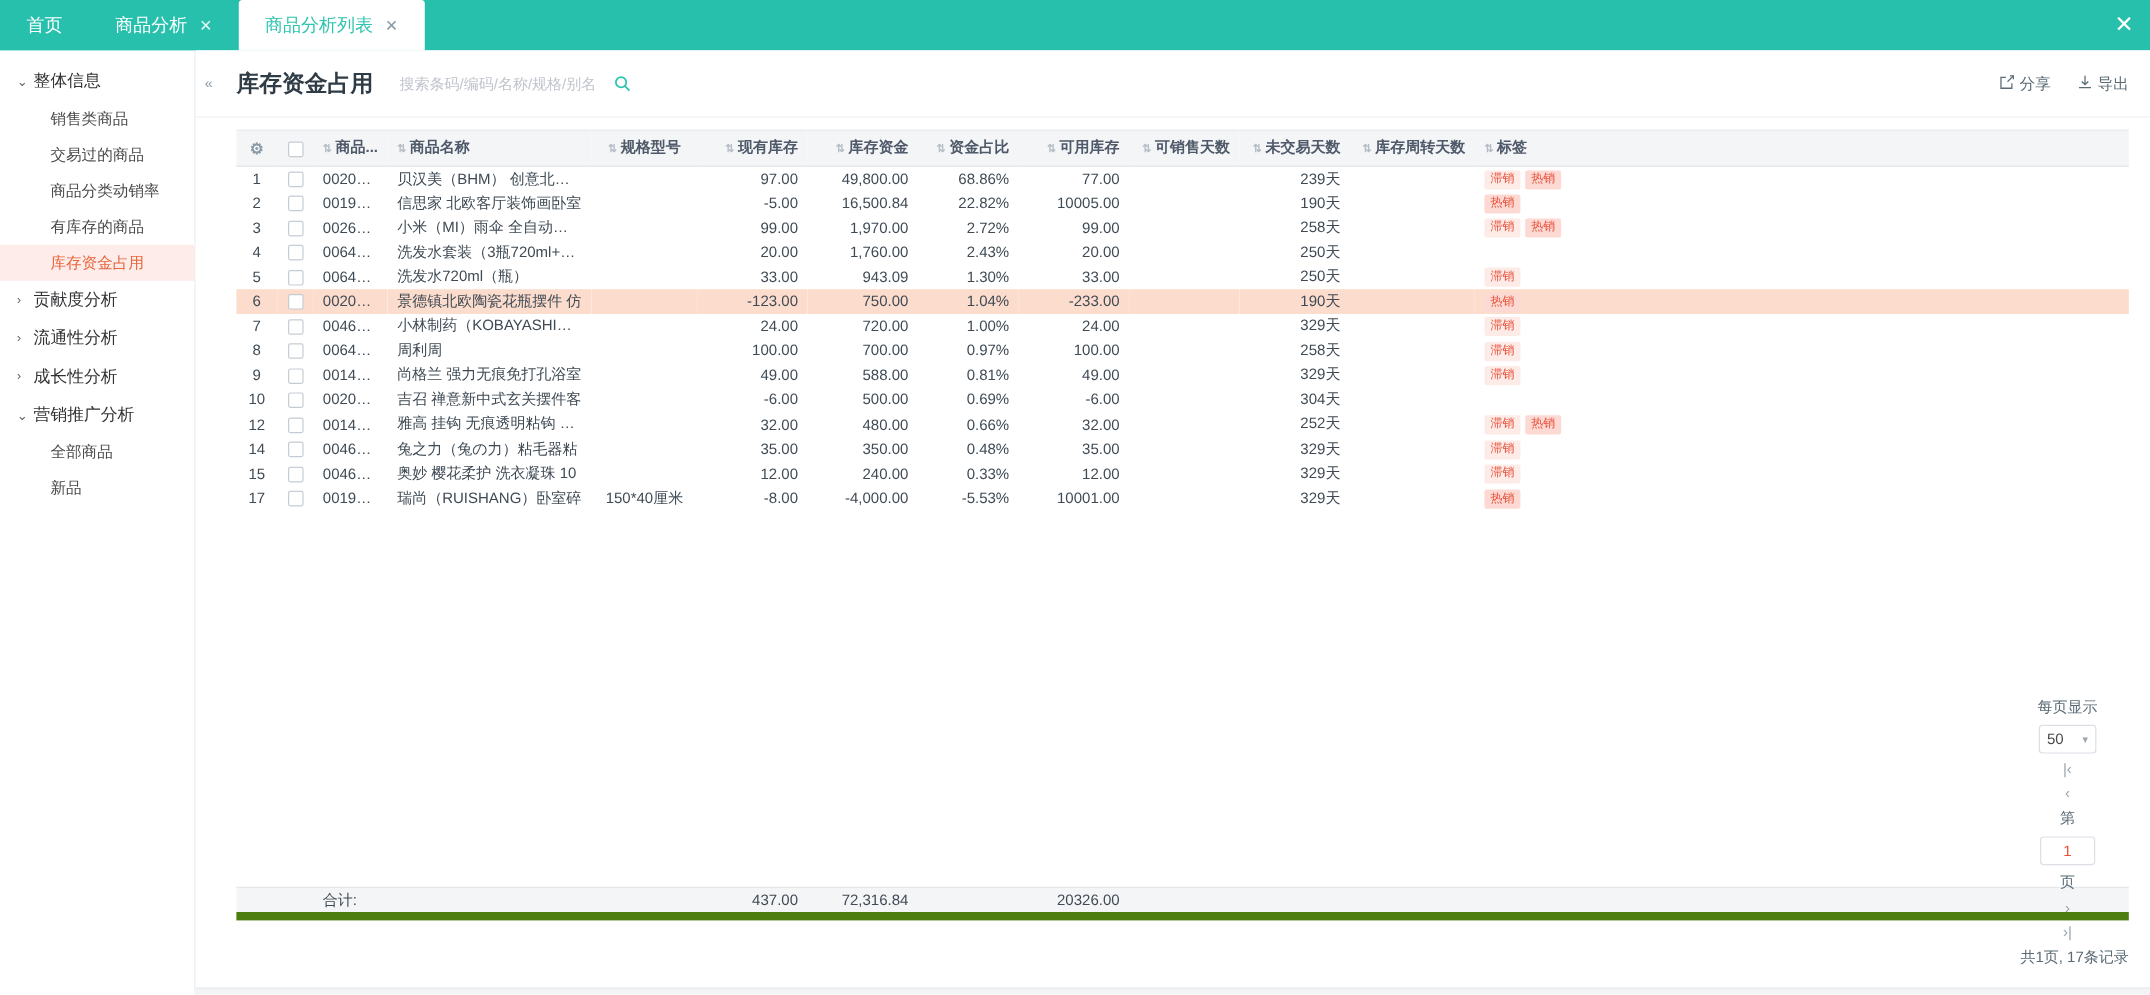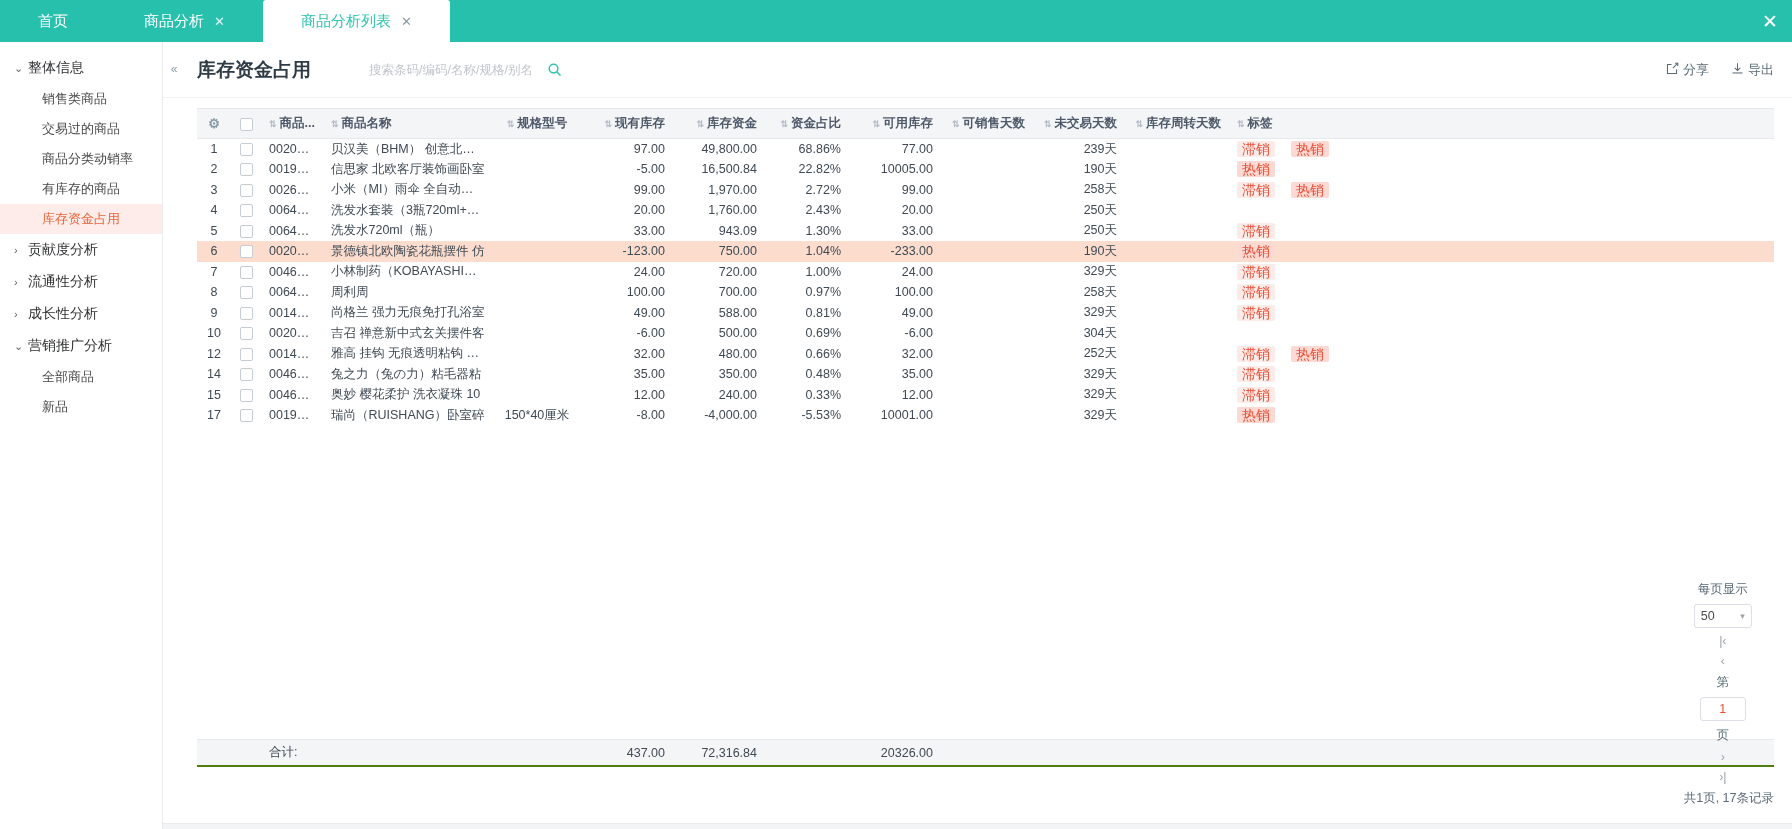--- a/index.html
+++ b/index.html
@@ -17,21 +17,21 @@
   
   .tabbar {
     height: 42px;
     background: #27c0ad;
     display: flex;
     align-items: stretch;
     position: relative;
   }
   .tab {
     display: flex; align-items: center;
-    padding: 0 38px;
+    padding: 0 22px;
     color: #ffffff;
     font-size: 15px;
     cursor: pointer;
     white-space: nowrap;
   }
   .tab.home { font-weight: normal; }
   .tab .closex {
     margin-left: 10px;
     font-size: 13px;
     color: rgba(255,255,255,.85);
@@ -95,21 +95,20 @@
     padding-left: 34px; padding-right: 18px;
     border-bottom: 1px solid #f0f0f0;
   }
   .page-title {
     font-size: 19px; font-weight: bold; color: #2f3b45;
     margin-right: 20px; white-space: nowrap;
   }
   .search-wrap {
     display: flex; align-items: center;
     width: 210px;
-    margin-left: 36px;
   }
   .search-wrap input {
     border: none; outline: none;
     font-size: 12.5px; color: #333;
     width: 174px; background: transparent;
     font-family: "Liberation Sans", sans-serif;
   }
   .search-wrap input::placeholder { color: #c0c4cc; }
   .search-icon {
     width: 26px; height: 26px;
@@ -160,50 +159,50 @@
     border-radius: 2px;
     background: #fff;
     vertical-align: middle;
     cursor: pointer;
   }
   .gear {
     color: #8a9ba5; font-size: 13px;
   }
   .tag {
     display: inline-block;
-    font-size: 14px;
+    font-size: 10px;
     padding: 1px 5px;
     border-radius: 2px;
-    margin-right: 16px;
+    margin-right: 4px;
     line-height: 14px;
   }
   .tag-zhixiao { color: #e8503a; background: #fdebe7; }
   .tag-rexiao  { color: #e8503a; background: #fcd9d2; }
 
   
   .summary-wrap { padding: 0 18px 0 34px; position: absolute; left:0; right:0; bottom: 62px; }
   .summary {
     display: flex; align-items: center;
     height: 28px;
     background: #f4f5f7;
     border-top: 1px solid #e6e8eb;
-    border-bottom: 2px solid #4d7c0f;
+    border-bottom: 7px solid #4d7c0f;
     font-size: 12.5px; color: #3f4a54;
   }
   .summary .cell { padding: 0 8px; white-space: nowrap; overflow: hidden; }
 
   
   .pager {
     position: absolute; right: 18px; bottom: 22px;
     display: flex; align-items: center; gap: 6px;
     font-size: 12.5px; color: #5a6b76; flex-direction: column;
   }
   .pager .select {
     display: inline-flex; align-items: center; justify-content: space-between;
-    width: 58px; height: 24px; padding: 0 6px;
+    width: 48px; height: 24px; padding: 0 6px;
     border: 1px solid #dcdfe6; border-radius: 3px;
     background: #fff; font-size: 12.5px; color: #4a4a4a; cursor: pointer;
   }
   .pager .navbtn {
     width: 20px; text-align: center; color: #9aa5ae; cursor: pointer;
   }
   .pager .pageinput {
     width: 46px; height: 24px;
     border: 1px solid #dcdfe6; border-radius: 3px;
     text-align: center; font-size: 12.5px; color: #e8503a;

